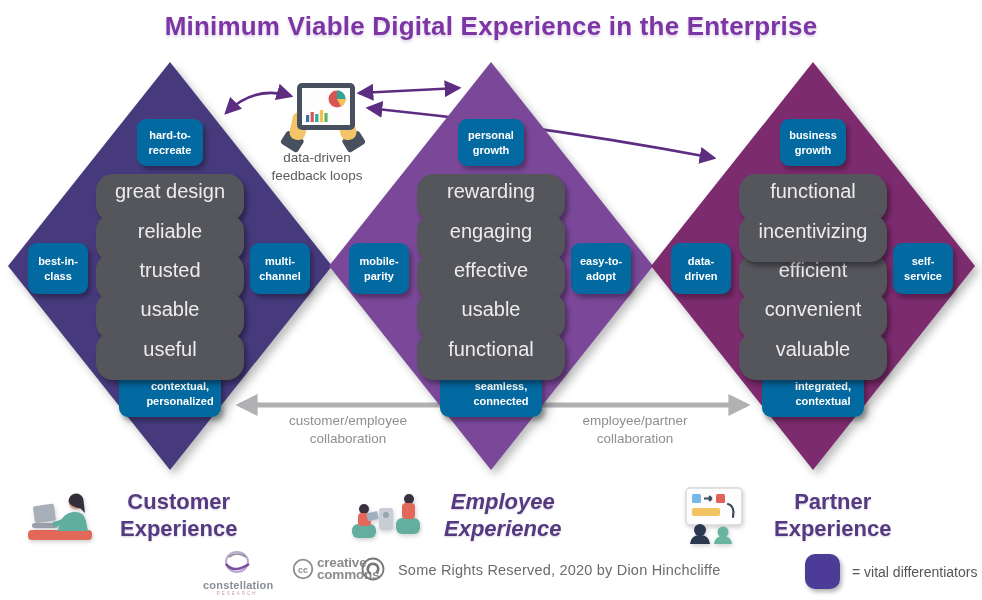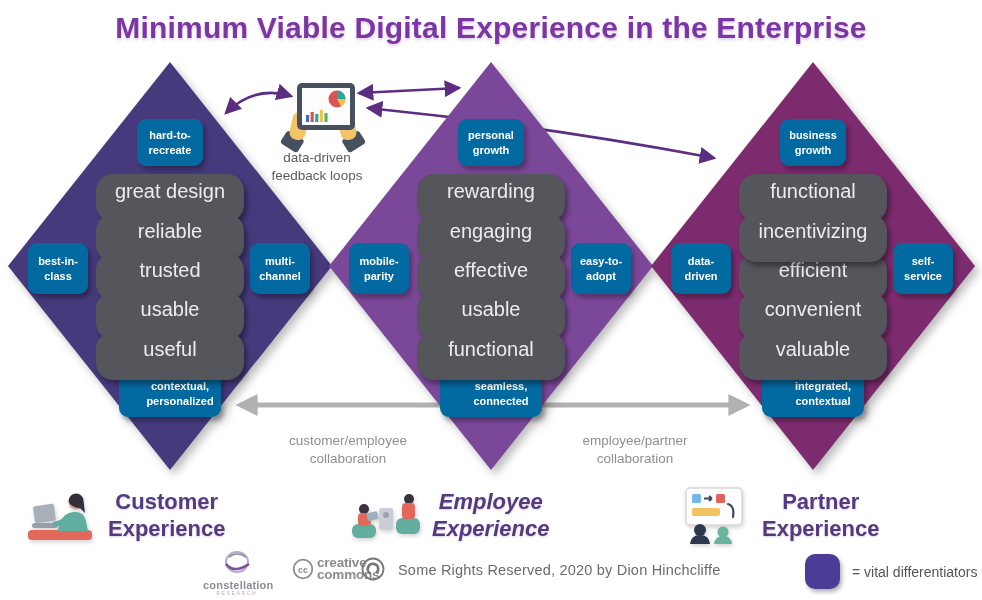--- a/index.html
+++ b/index.html
@@ -1,23 +1,23 @@
 <!DOCTYPE html>
 <html><head>
 <meta charset="utf-8">
 <style>
   html,body{margin:0;padding:0;background:#fff;}
   .canvas{position:relative;width:982px;height:600px;background:#fff;overflow:hidden;
           font-family:"Liberation Sans","DejaVu Sans",sans-serif;}
   .title{position:absolute;left:0;top:11px;width:982px;text-align:center;margin:0;
-         font-size:30px;font-weight:bold;color:#7b36a4;letter-spacing:.2px;
+         font-size:26px;font-weight:bold;color:#7b36a4;letter-spacing:.2px;
          text-shadow:0 2px 3px rgba(120,60,160,.25);}
   .arrows{position:absolute;left:0;top:0;z-index:1;}
   .collab-label{position:absolute;z-index:1;font-size:13.5px;line-height:1.32;color:#8f8f8f;
-                text-align:center;white-space:pre-line;margin-top:20px;}
+                text-align:center;white-space:pre-line;}
   .collab-left{left:268px;top:412px;width:160px;}
   .collab-right{left:555px;top:412px;width:160px;}
 
   .diamond-wrap{position:absolute;top:62px;width:324px;height:408px;z-index:2;
                 filter:drop-shadow(4px 5px 4px rgba(70,70,70,.35));}
   .dw1{left:8px;}  .dw2{left:329px;}  .dw3{left:651px;}
   .diamond{position:absolute;inset:0;clip-path:polygon(50% 0,100% 50%,50% 100%,0 50%);}
   .bg1{background:#463a7d;} .bg2{background:#7b4899;} .bg3{background:#7c2b6e;}
 
   .pill{position:absolute;left:50%;transform:translateX(-50%);width:148px;height:48px;
@@ -30,21 +30,21 @@
        text-align:center;white-space:pre-line;box-shadow:3px 4px 4px rgba(0,0,0,.3);}
   .tag-top{left:50%;transform:translateX(-50%);top:57px;width:66px;height:47px;}
   .tag-left{left:20px;top:181px;width:60px;height:51px;}
   .tag-right{right:22px;top:181px;width:60px;height:51px;}
   .tag-bottom{left:50%;transform:translateX(-50%);top:309px;width:82px;height:46px;padding-left:20px;}
 
   .tablet{position:absolute;left:278px;top:78px;width:90px;height:80px;z-index:3;}
   .feedback-label{position:absolute;left:244px;top:149px;width:146px;z-index:3;
                   font-size:13.5px;line-height:1.3;color:#5c5c5c;text-align:center;white-space:pre-line;}
 
-  .exp{position:absolute;top:486px;z-index:2;display:flex;align-items:center;gap:10px;}
+  .exp{position:absolute;top:486px;z-index:2;display:flex;align-items:center;gap:22px;}
   .exp1{left:26px;} .exp2{left:350px;font-style:italic;} .exp3{left:680px;}
   .exp-icon{width:72px;height:58px;filter:drop-shadow(1px 2px 2px rgba(0,0,0,.18));}
   .exp-label{font-size:22px;font-weight:bold;color:#553a80;line-height:1.25;text-align:center;
              white-space:pre-line;text-shadow:0 1px 2px rgba(80,50,120,.22);}
 
   .footer{position:absolute;left:0;top:548px;width:982px;height:50px;z-index:2;}
   .const-logo{position:absolute;left:203px;top:2px;width:68px;text-align:center;}
   .const-name{font-size:11px;color:#8a8f98;font-weight:bold;letter-spacing:.2px;line-height:1;}
   .const-sub{font-size:4.5px;color:#c8a0a8;letter-spacing:2px;line-height:1;margin-top:1px;}
   .cc-logo{position:absolute;left:292px;top:9px;display:flex;align-items:center;gap:3px;}

